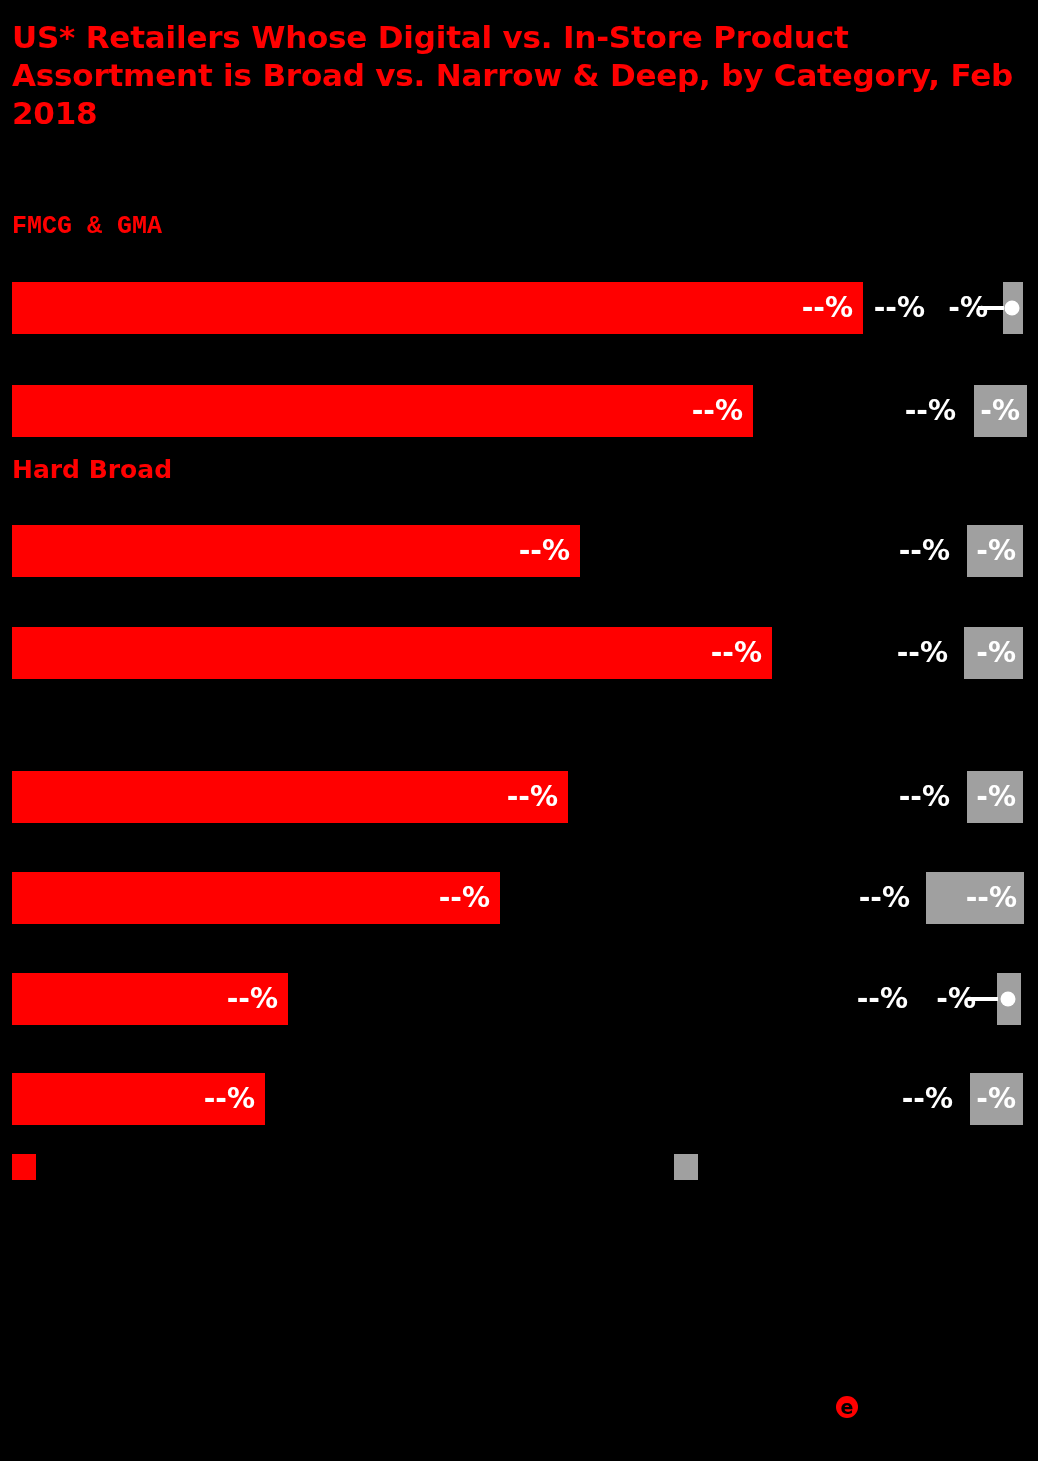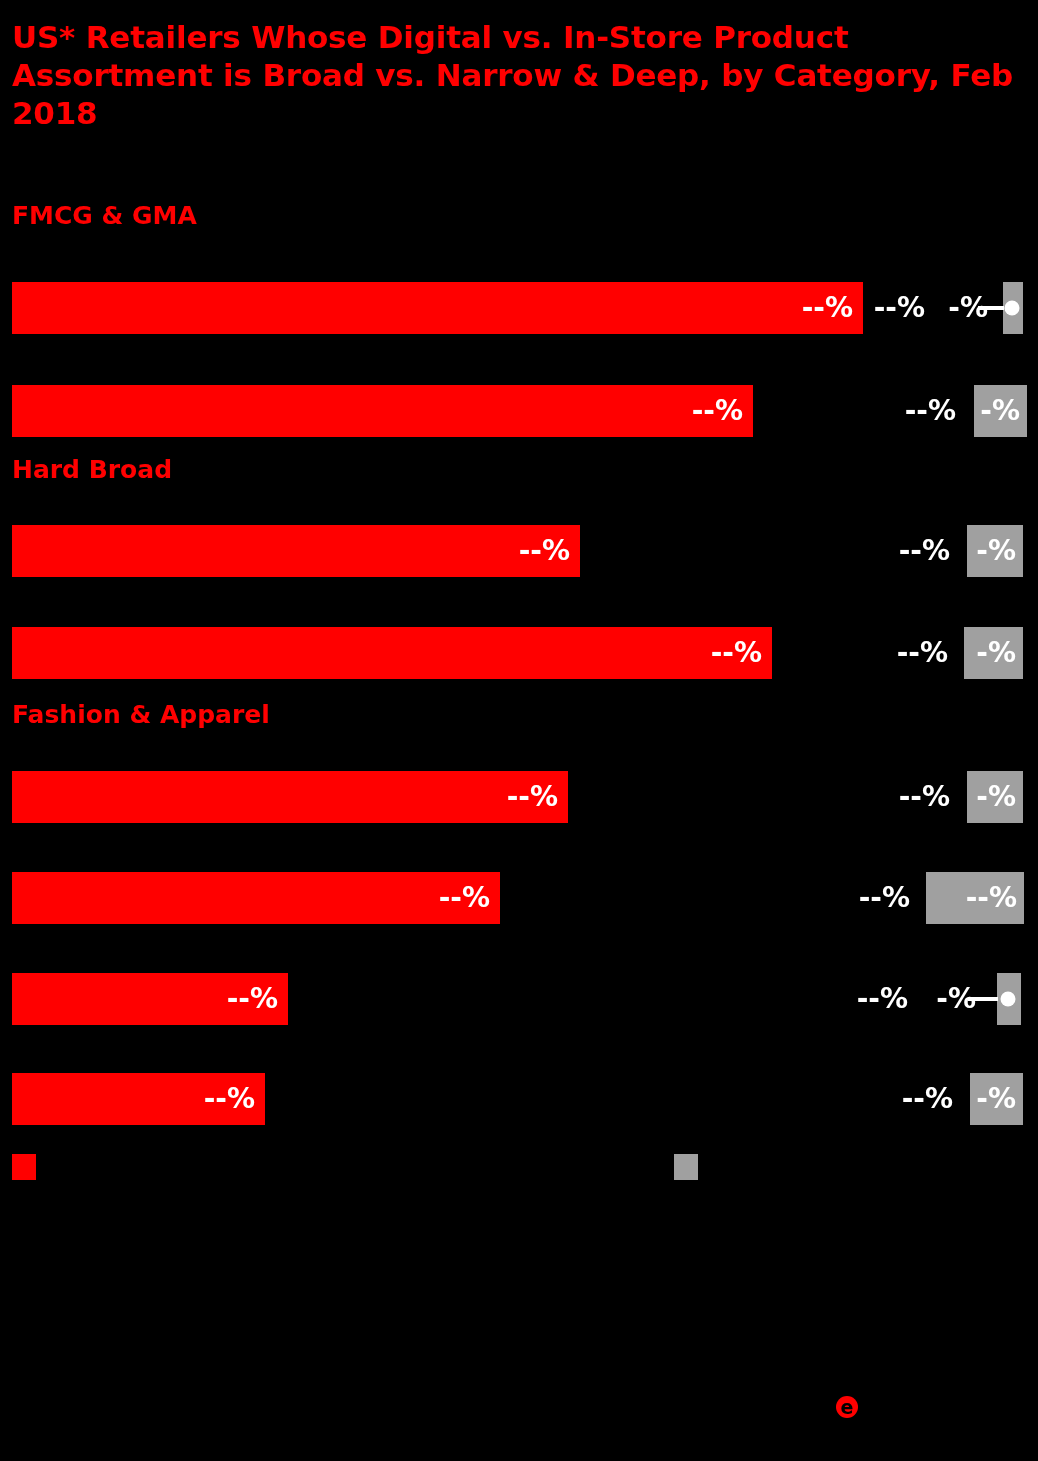--- a/index.html
+++ b/index.html
@@ -160,23 +160,22 @@
     line-height: 20px;
     white-space: nowrap;
   }
 </style>
 </head>
 <body>
 
 <div id="chart-title">US* Retailers Whose Digital vs. In-Store Product Assortment is Broad vs. Narrow &amp; Deep, by Category, Feb 2018</div>
 
 <div id="plot">
-    <div class="group-header" style="top: 201px;">FMCG &amp; GMA</div>
+    <div class="group-header" style="top: 212px; font-family: Liberation Mono, monospace;">FMCG &amp; GMA</div>
     <div class="group-header" style="top: 455px;">Hard Broad</div>
-    <div class="group-header" style="top: 700px;">Fashion &amp; Apparel</div>
     <div class="bar-row" style="top: 282px; height: 52px;">
       <div class="seg red" style="left: 12px; width: 851px; background: rgb(255, 0, 0);">
         <span class="seg-label">--%</span>
       </div>
       <div class="seg gray" style="left: 1003px; width: 20px; background: rgb(160, 160, 160);"></div>
       <div class="out-label" style="left: 0px; width: 925px;">--%</div>
       <div class="out-label" style="left: 0px; width: 988px;">-%</div>
       <div class="leader" style="left: 978px; width: 26px;"></div>
       <div class="leader-dot" style="left: 1012px;"></div>
     </div>

